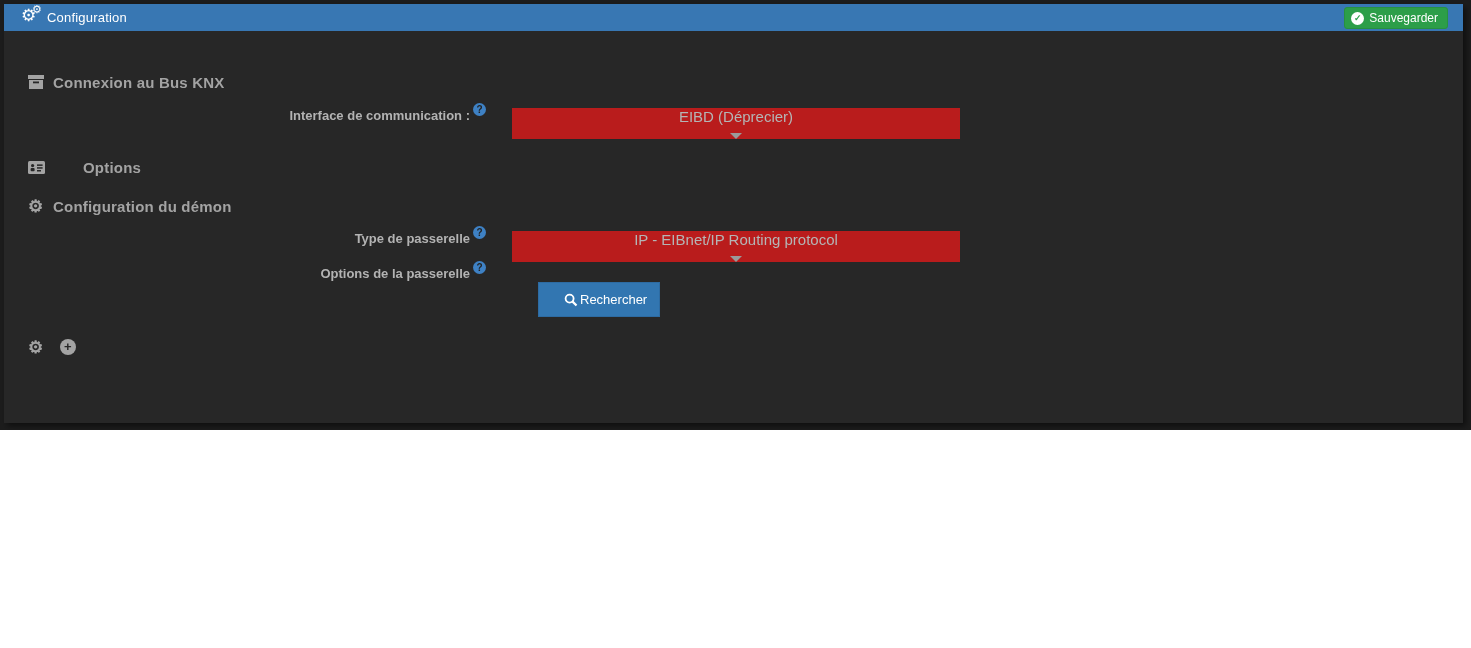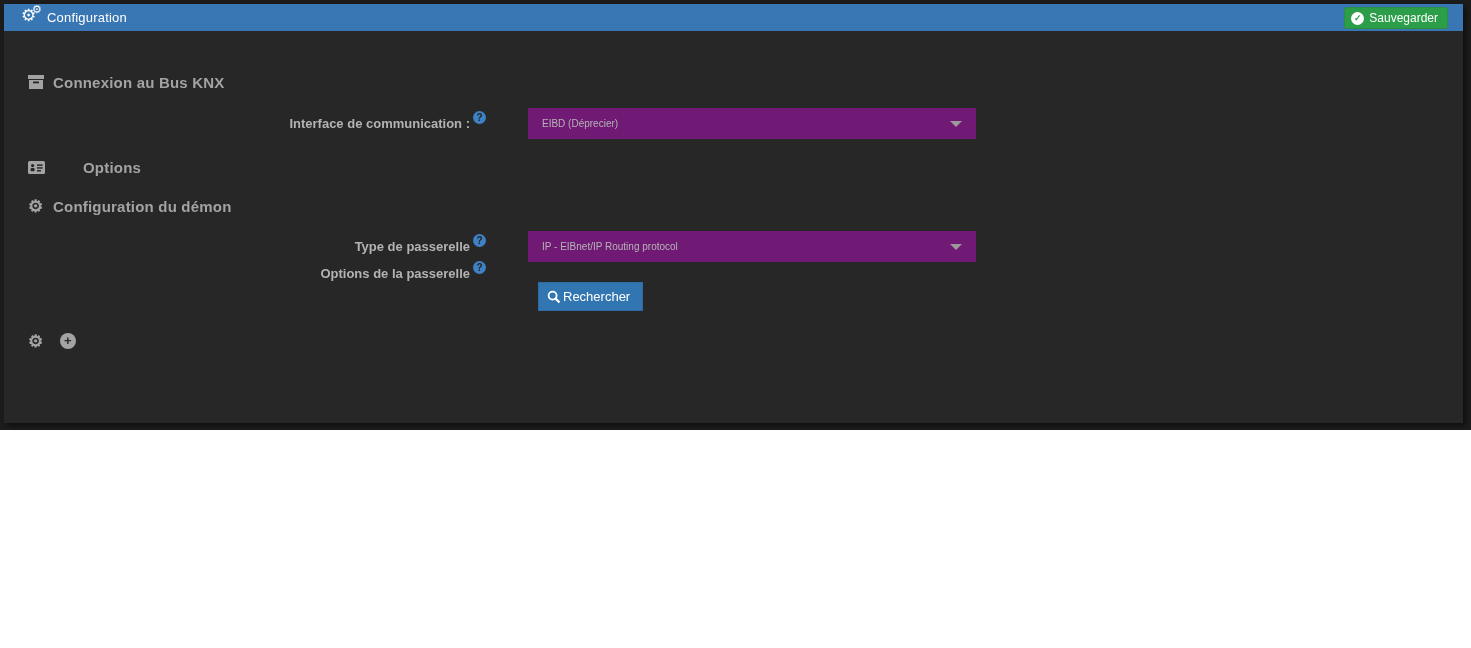--- a/index.html
+++ b/index.html
@@ -47,54 +47,54 @@
   .mt-options  { margin-top:18px;gap:30px; }
   .mt-daemon   { margin-top:19px; }
   .mt-advanced { margin-top:20px; }
 
   .plus-circle {
     width:16px; height:16px; border-radius:50%; background:#a3a3a3; color:#272727;
     font-size:13px; font-weight:700; line-height:16px; text-align:center; margin-left:7px; cursor:pointer;
   }
 
   
-  .form-row { display:flex; align-items:center; margin-top:16px;gap:16px; }
+  .form-row { display:flex; margin-top:16px; }
   .form-row.tight   { margin-top:15px; }
   .form-row.stacked { margin-top:4px; }
 
   .form-label {
     width:458px; text-align:right; color:#b3b3b3; font-size:13px; font-weight:700;
     white-space:nowrap;
   }
   .help-icon {
     display:inline-block; width:13px; height:13px; border-radius:50%;
     background:#3e81c4; color:#232323; font-size:10px; font-weight:700;
     line-height:13px; text-align:center; vertical-align:top;
     position:relative; top:-5px; margin-left:3px; cursor:pointer;
   }
 
   .field {
-    margin-left:26px; width:448px; height:31px; background:#701a75;
+    margin-left:26px; width:448px; height:31px; background:#b91c1c;
     display:flex; align-items:center; padding:0 14px;
-    color:#b5b5b5; font-size:10px;
+    color:#b5b5b5; font-size:15px;flex-direction:column;
   }
   .select-field { justify-content:space-between; cursor:pointer; }
   .caret-down {
     width:0; height:0; border-left:6px solid transparent; border-right:6px solid transparent;
     border-top:6px solid #9a9a9a;
   }
   input.field {
     border:none; outline:none; display:block; font-family:"Liberation Sans", sans-serif;
   }
 
   .btn-row { margin-top:1px; margin-left:510px; }
   .search-btn {
-    height:29px; background:#3276b1; border:1px solid #2d6ba2; border-radius:0;
+    height:35px; background:#3276b1; border:1px solid #2d6ba2; border-radius:0;
     color:#ffffff; font-size:13px; display:inline-flex; align-items:center;
-    padding:0 12px 0 8px; cursor:pointer; font-family:"Liberation Sans", sans-serif;
+    padding:0 12px 0 25px; cursor:pointer; font-family:"Liberation Sans", sans-serif;
   }
   .search-btn svg { margin-right:2px; }
 </style>
 </head>
 <body>
 
 <div class="app">
   <div class="panel">
 
     <div class="panel-header">

